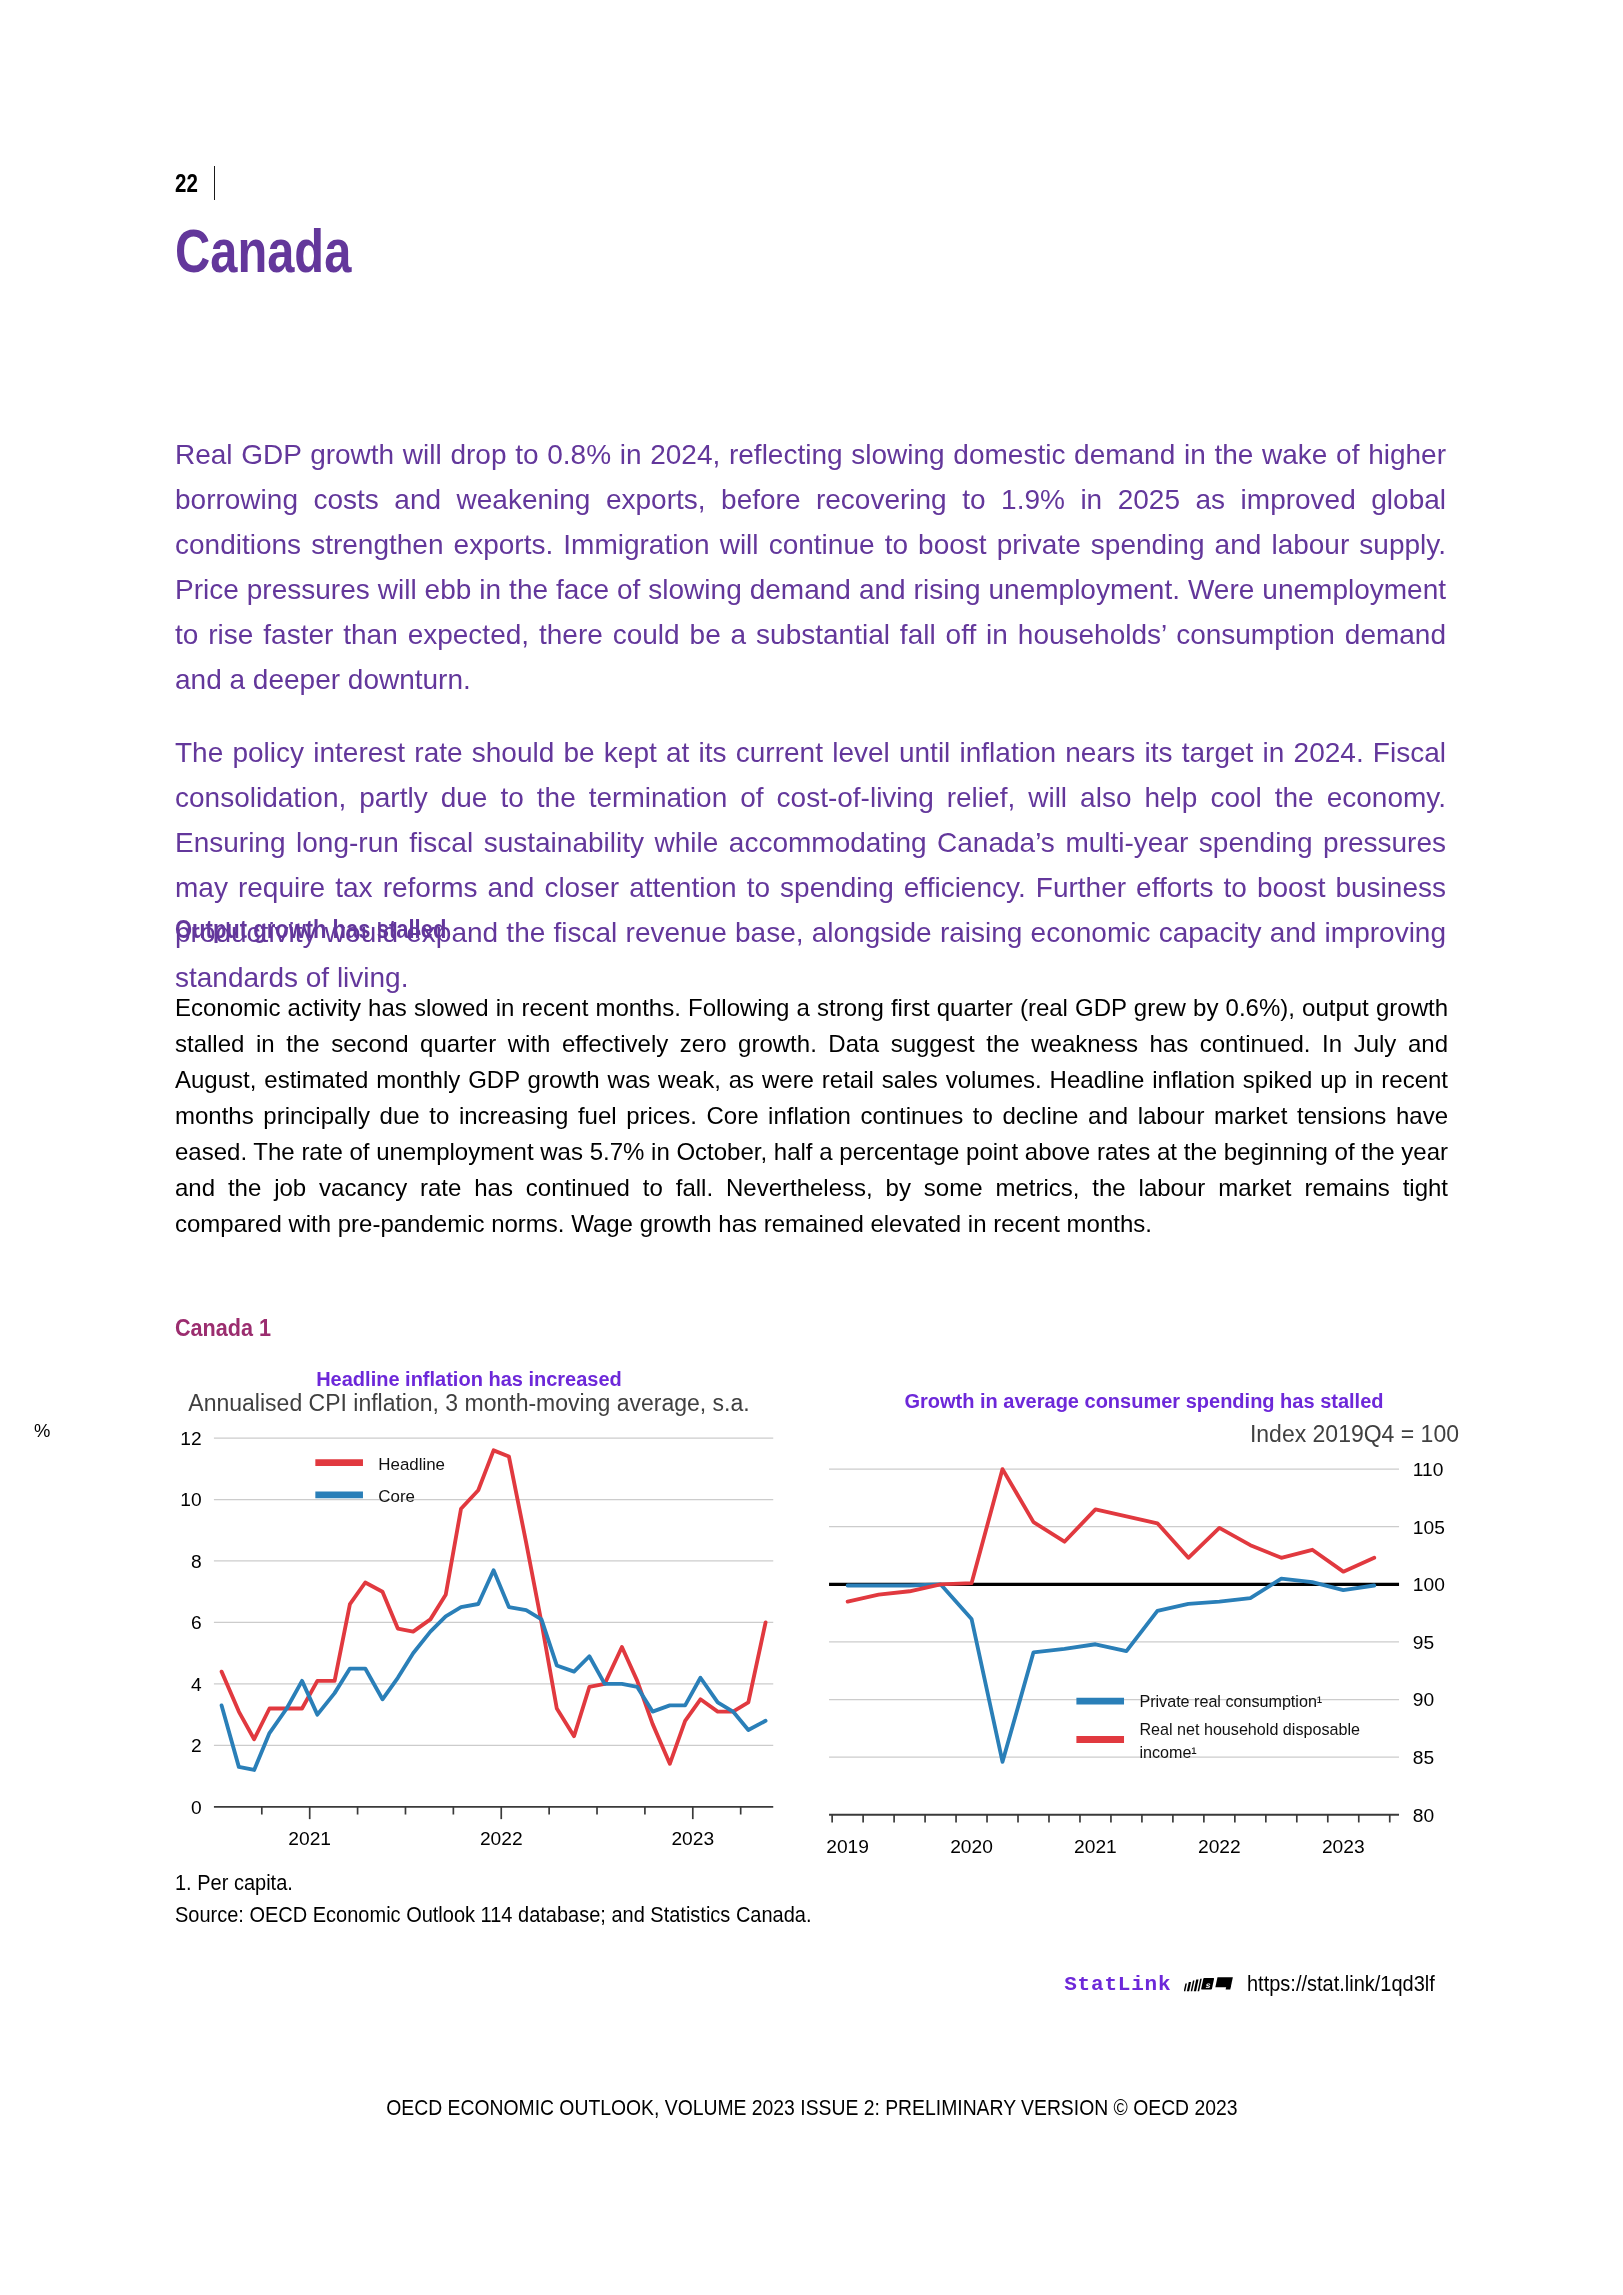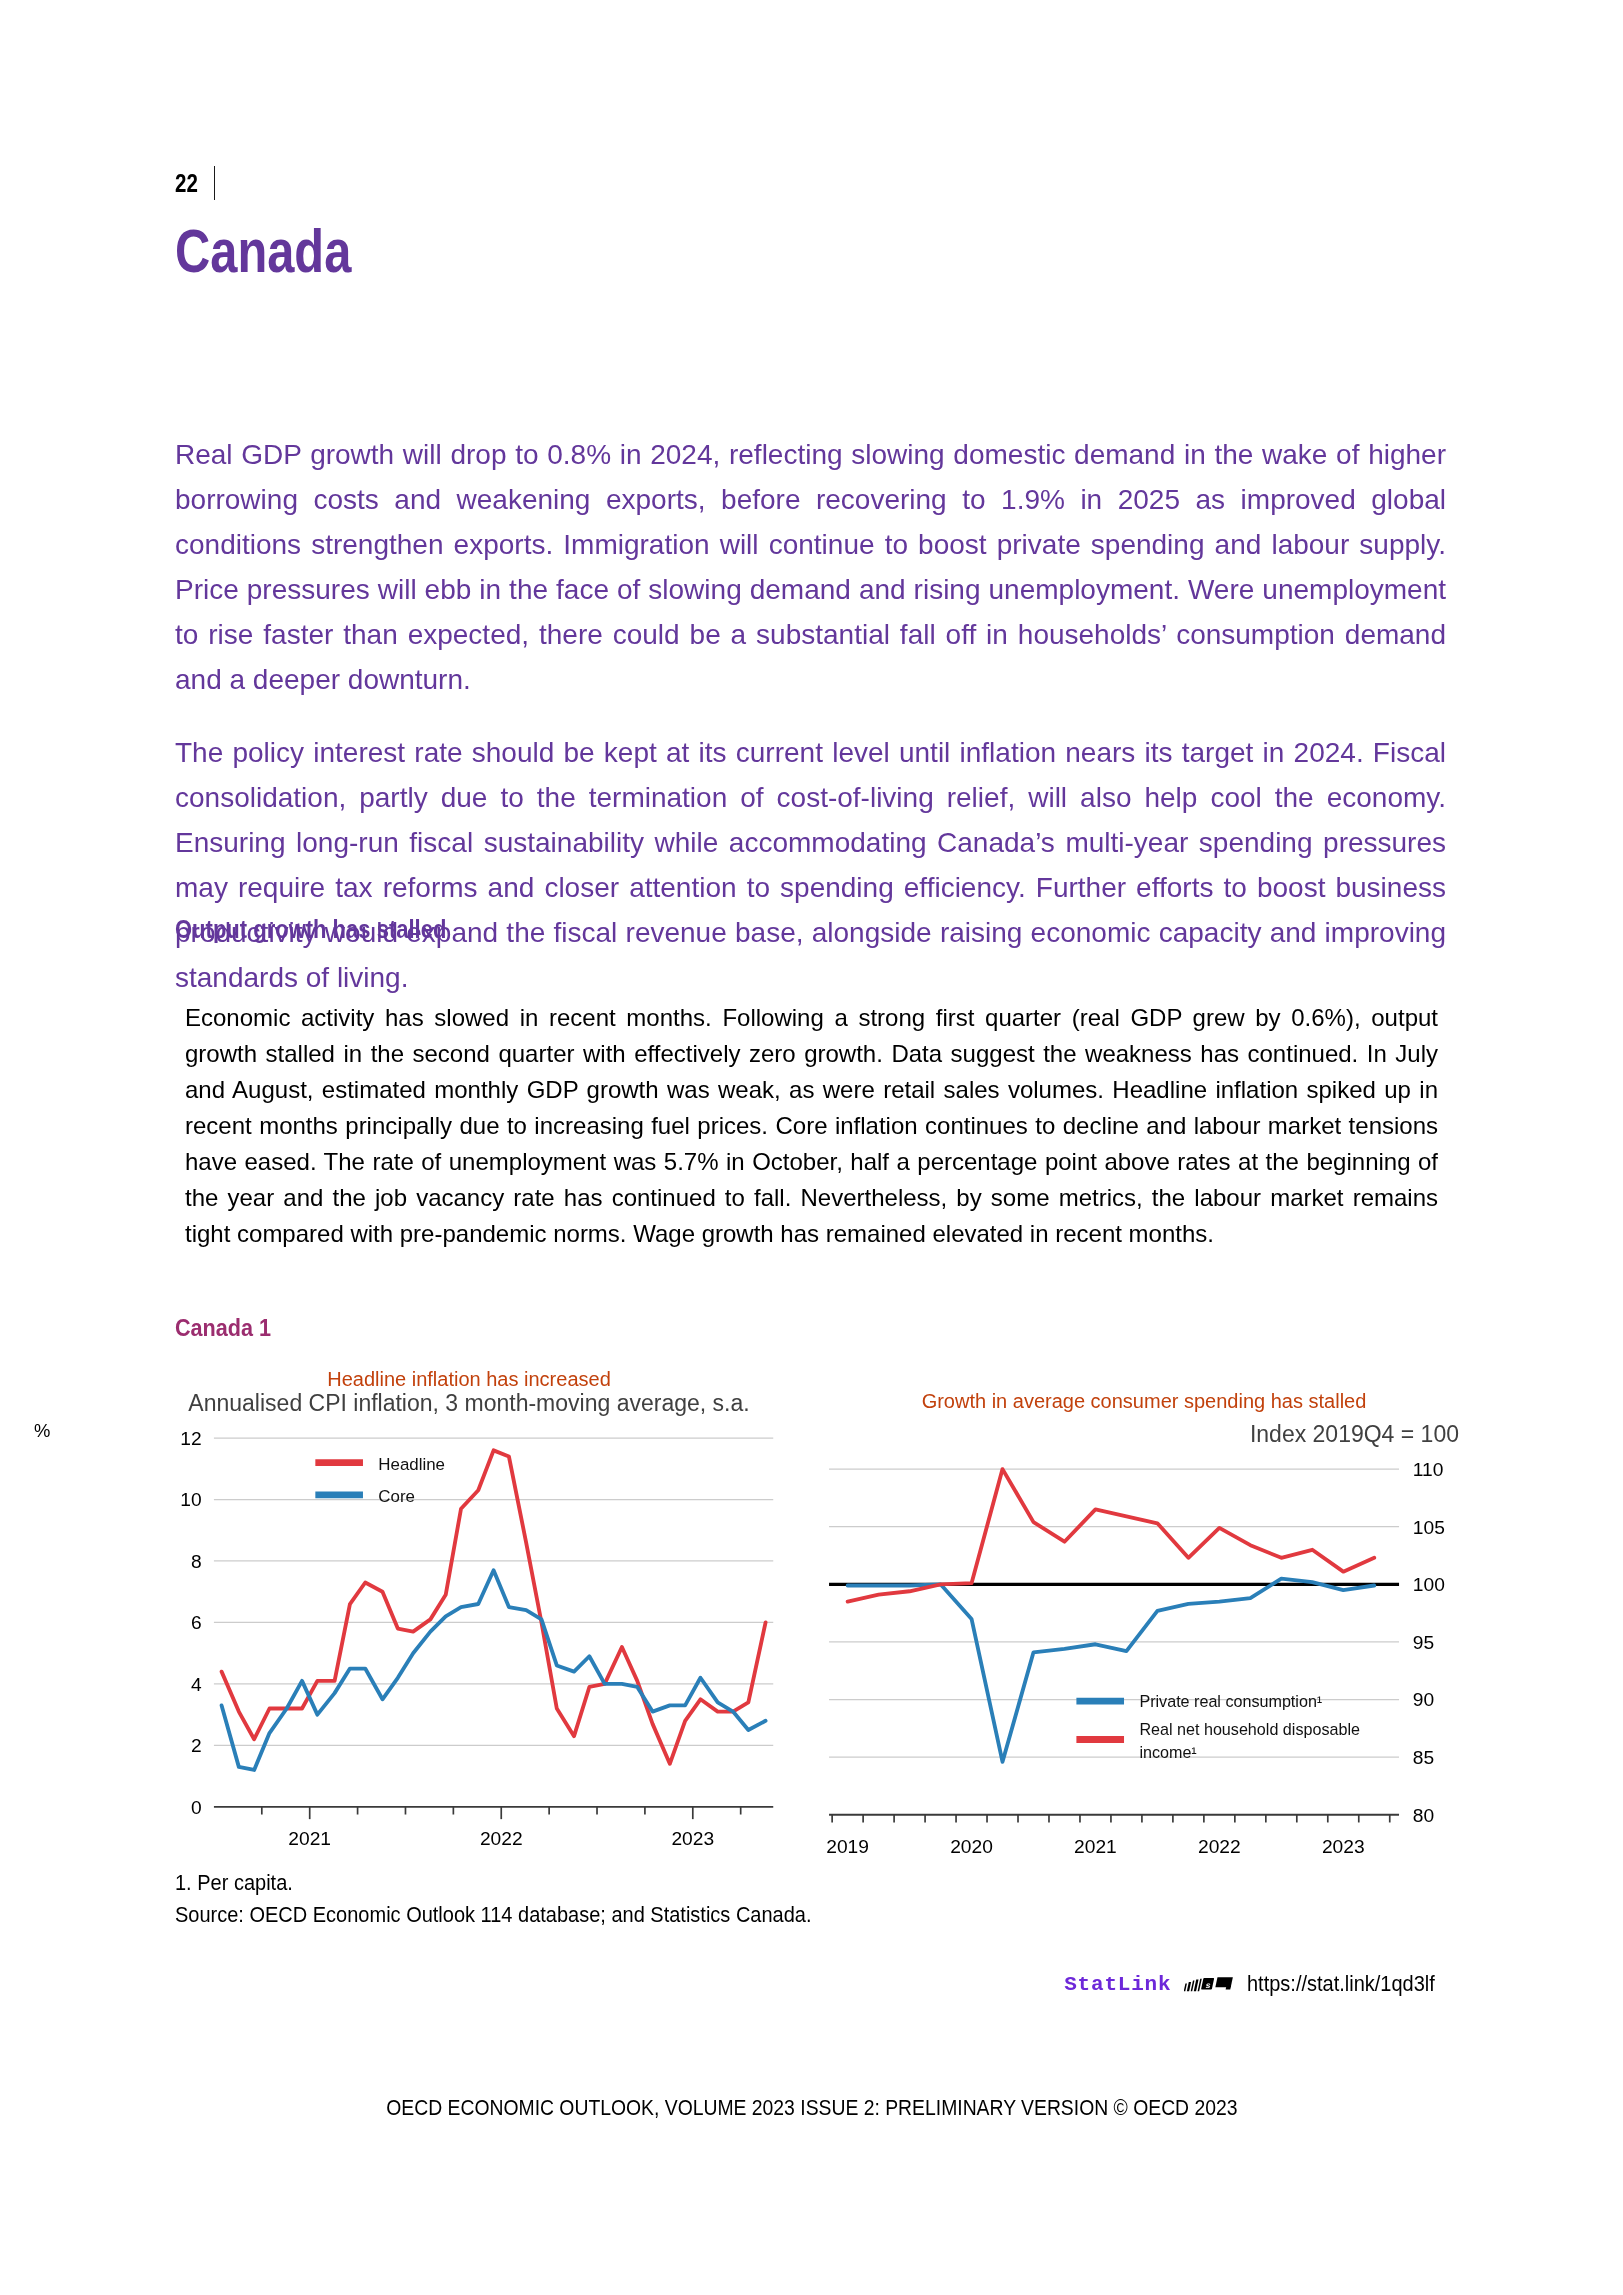--- a/index.html
+++ b/index.html
@@ -48,36 +48,36 @@
     position:absolute; left:175px; top:915px;
     font-size:25px; font-weight:bold; color:#63379b;
     transform:scaleX(0.88); transform-origin:left top;
   }
   
   .body-text {
     position:absolute; left:175px; top:990px; width:1273px;
     font-size:24px; line-height:36px; color:#000;
     text-align:justify;
   }
-  .body-text p { margin:10px; }
+  .body-text p { margin:0; }
   
   .fig-label {
     position:absolute; left:175px; top:1314px;
     font-size:24px; font-weight:bold; color:#9b2d6f;
     transform:scaleX(0.9); transform-origin:left top;
   }
   .charts {
     position:absolute; left:123px; top:1367px;
     width:1382px; height:522px;
   }
   .chart-box { position:absolute; top:0; }
   #chart-left { left:31px; width:630px; }
   #chart-right { left:683px; width:676px;margin-top:22px; }
   .chart-title {
-    text-align:center; font-size:20px; font-weight:normal; color:#c2410c;
+    text-align:center; font-size:20px; font-weight:bold; color:#6d28d9;
     line-height:24.6px;
   }
   .chart-sub {
     text-align:center; font-size:23px; color:#404040; line-height:23px;
   }
   .chart-unit-left {
     position:absolute; left:34px; top:1420px;
     font-size:18.4px; color:#000;
   }
   svg { display:block; }

